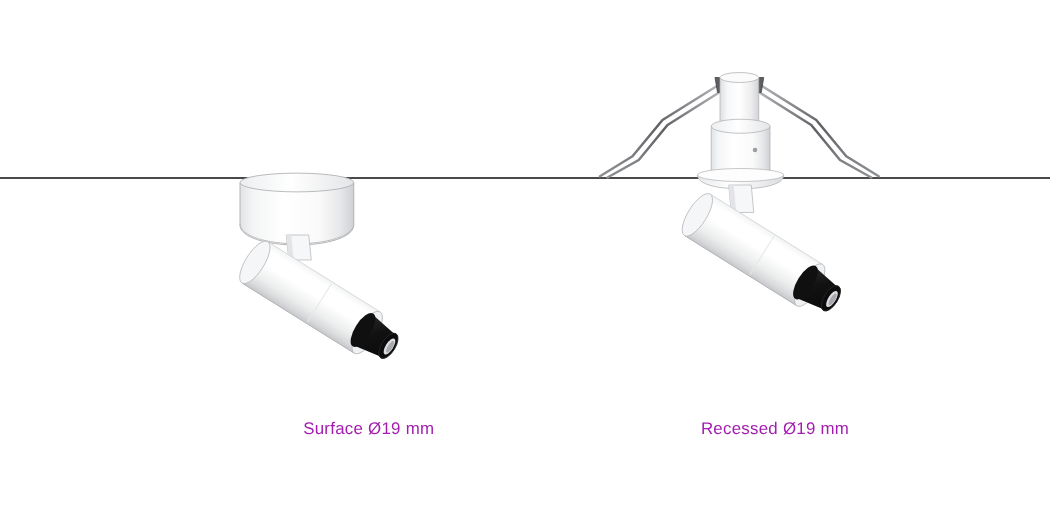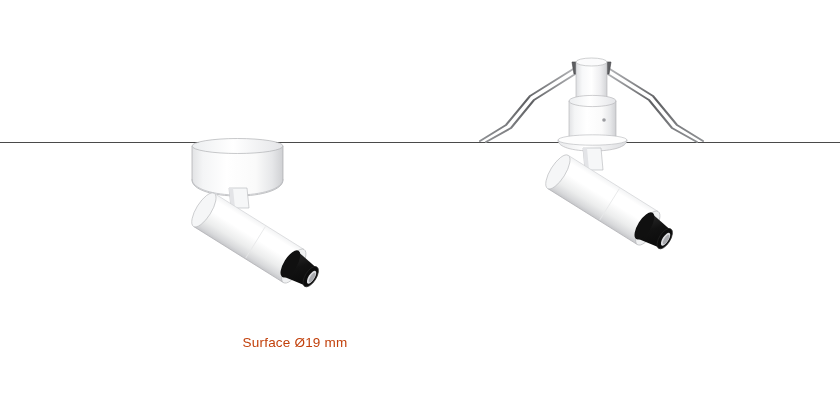--- a/index.html
+++ b/index.html
@@ -27,21 +27,21 @@
     width: 840px;
     height: 420px;
     display: block;
   }
   .caption {
     position: absolute;
     top: 335px;
     font-size: 13.5px;
     line-height: 16px;
     letter-spacing: 0.2px;
-    color: #c2410c;
+    color: #a21caf;
     text-align: center;
     white-space: nowrap;
     font-family: "Liberation Sans", sans-serif;
   }
   .caption.left  { left: 150px; width: 290px; }
   .caption.right { left: 475px; width: 290px; }
 </style>
 </head>
 <body>
 
@@ -202,14 +202,15 @@
         <ellipse cx="660" cy="172.5" rx="6.5" ry="15.5" fill="#101010"></ellipse>
         <ellipse cx="684" cy="172.5" rx="5.5" ry="11.5" fill="#0c0c0c" stroke="#242424" stroke-width="0.7"></ellipse>
         <ellipse cx="685" cy="172.5" rx="3.0" ry="7.4" fill="#dcdde0"></ellipse>
         <ellipse cx="685.6" cy="172.5" rx="1.9" ry="5.4" fill="#a9aaae"></ellipse>
       </g>
     </g>
   </svg>
 
   <div class="caption left">Surface Ø19 mm</div>
 
+  <div class="caption right">Recessed Ø19 mm</div>
 
 </div>
 
 </body></html>

